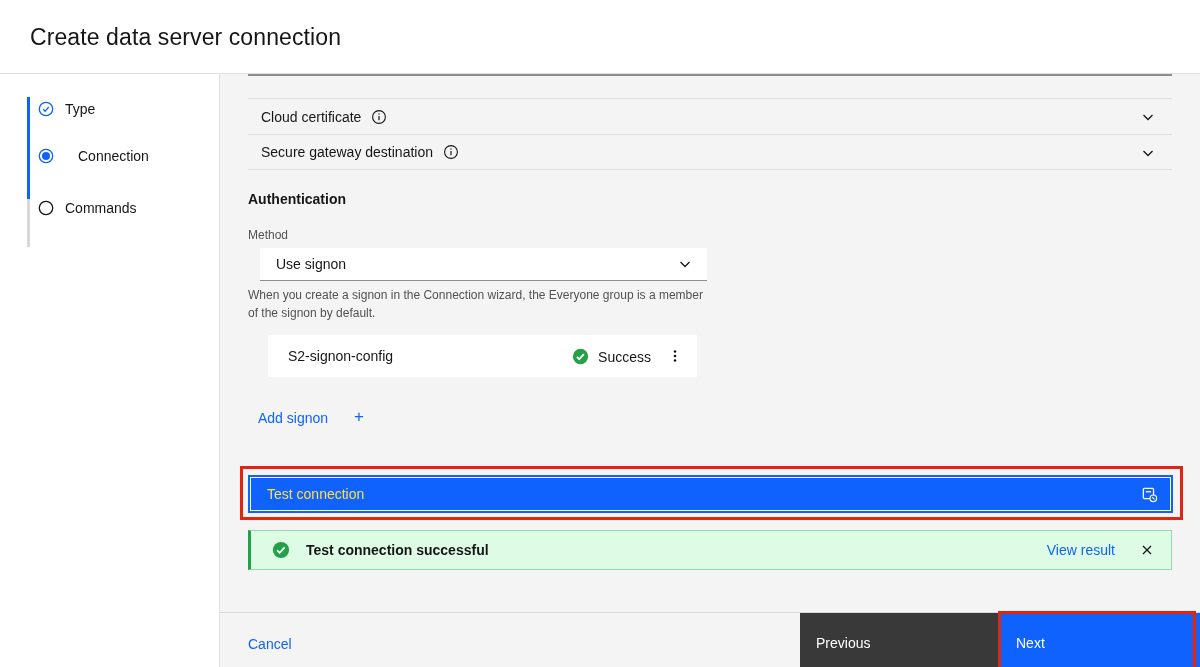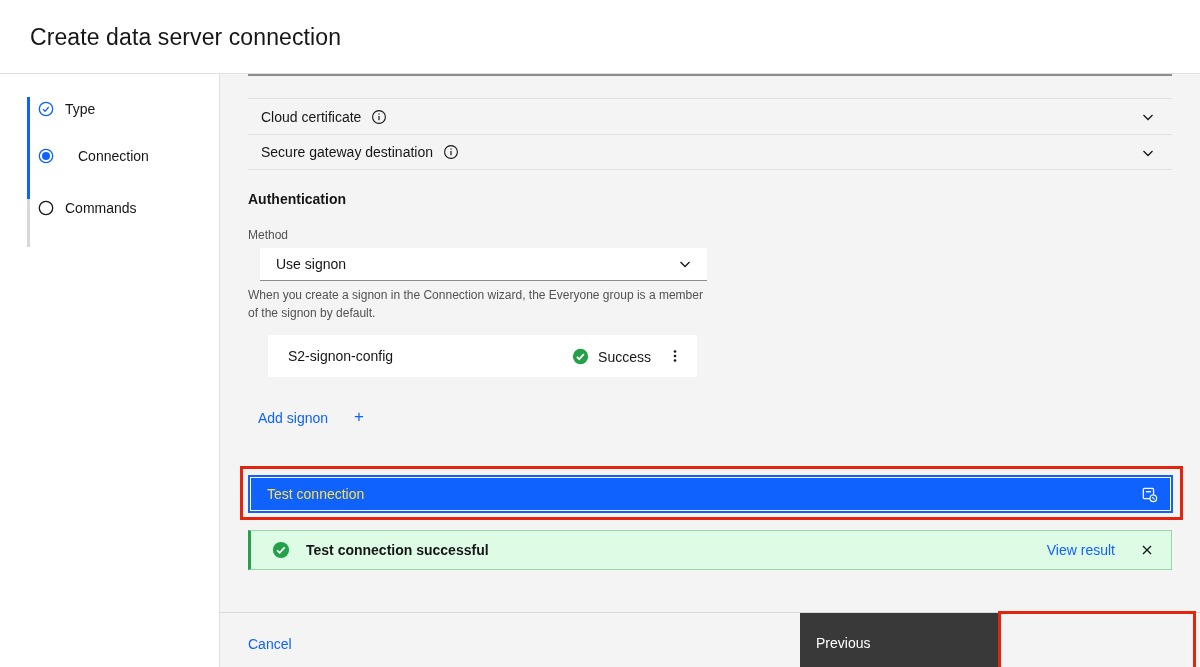--- a/index.html
+++ b/index.html
@@ -224,17 +224,18 @@
         <svg viewBox="0 0 16 16">
             <path d="M4 4l8 8M12 4l-8 8" stroke="#161616" stroke-width="1.3"></path>
           </svg>
       </button>
     </div>
   </main>
 
   <footer class="footer">
     <button class="cancel-link">Cancel</button>
     <button class="ftr-btn prev-btn">Previous</button>
+    <button class="ftr-btn next-btn">Next</button>
   </footer>
 
   <div class="annotation-box annot-next"></div>
 
 </div>
 
 </body></html>

